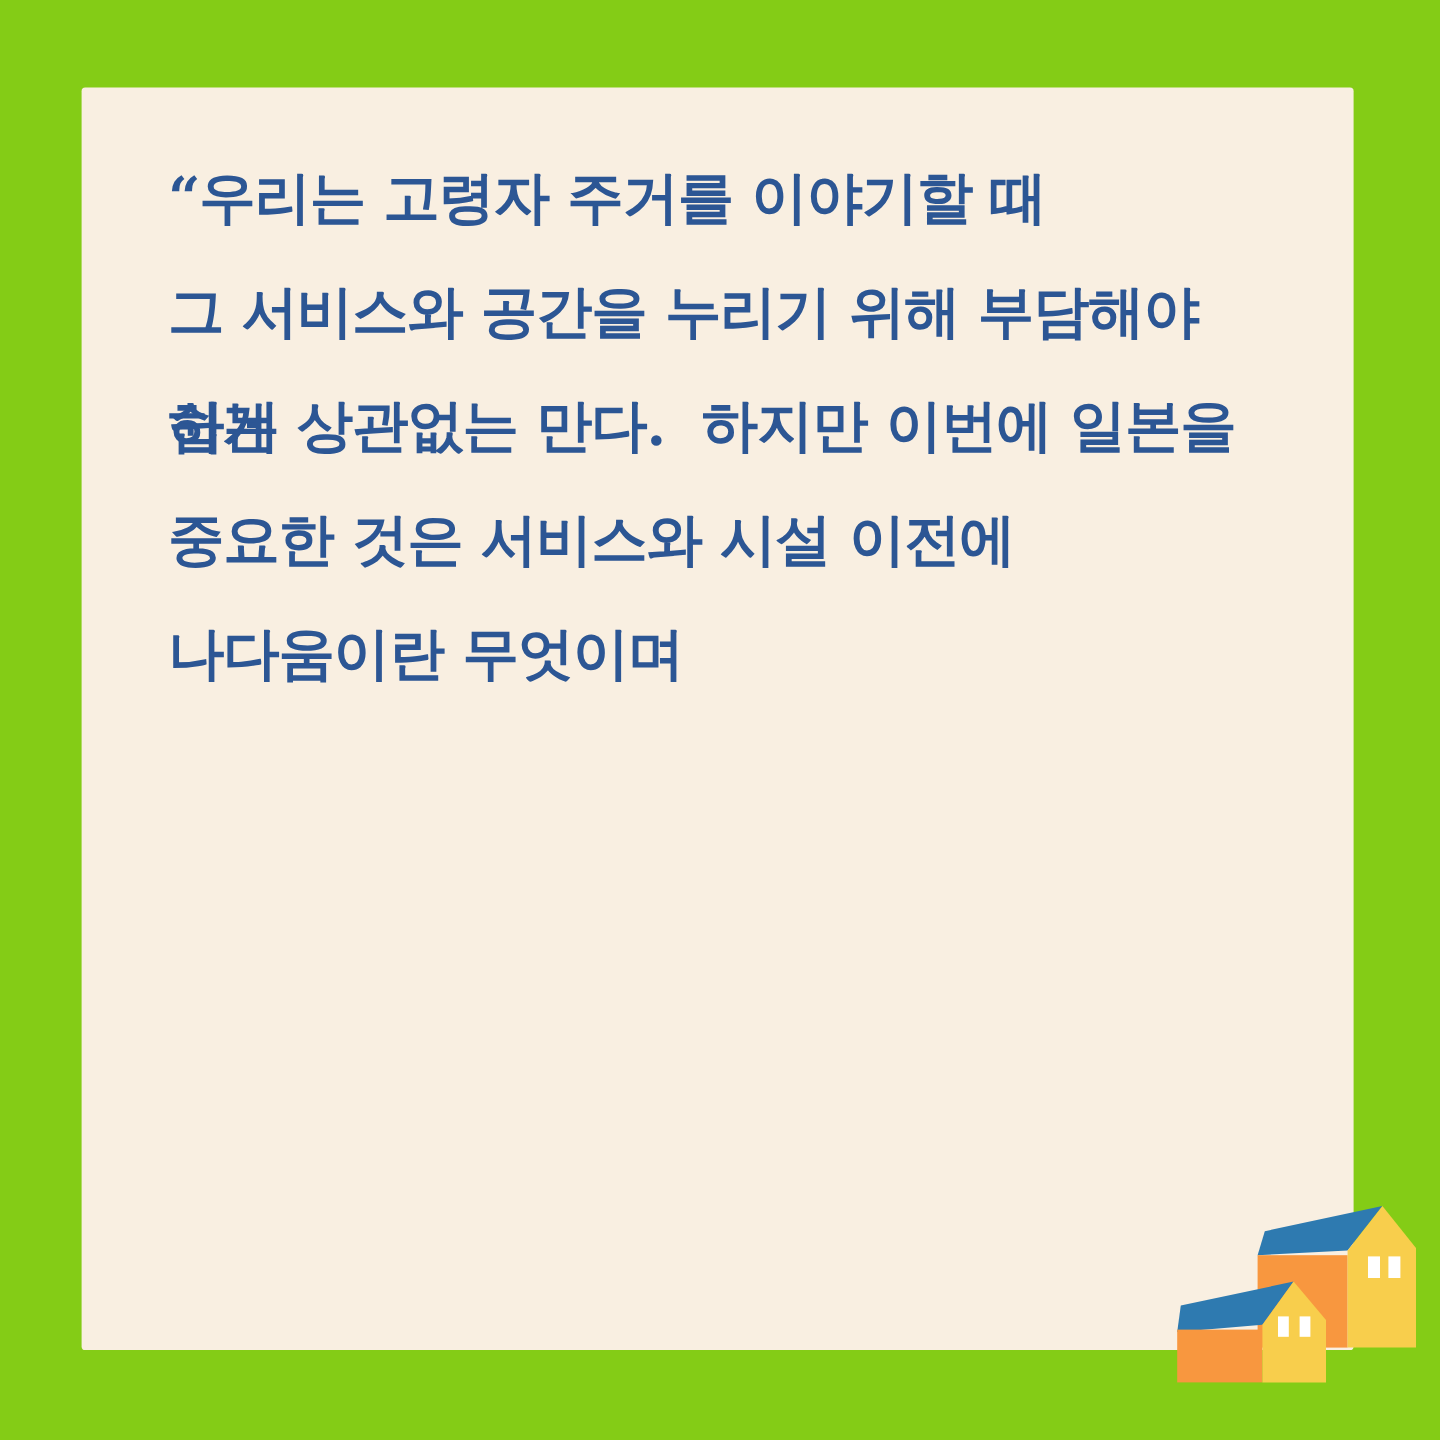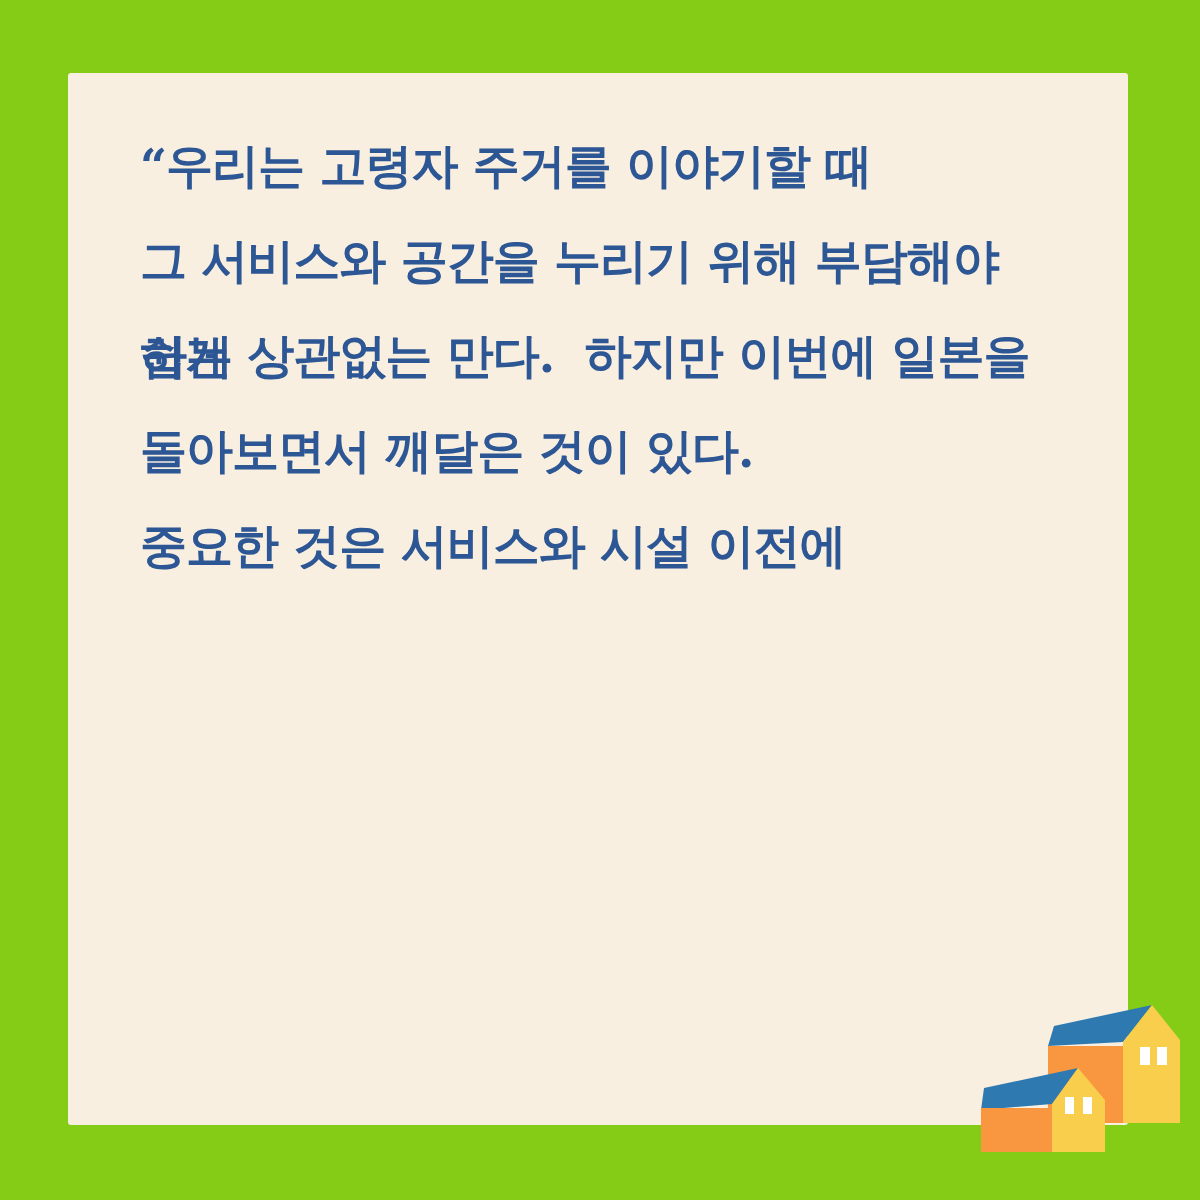--- a/index.html
+++ b/index.html
@@ -44,22 +44,22 @@
 <body>
 
 <div class="stage" style="background-color: #84cc16;">
 
   <div class="card" style="background-color: rgb(249, 239, 225);"></div>
 
   <div class="quote" style="color: rgb(44, 86, 148);">
     <div class="quote-line">“우리는 고령자 주거를 이야기할 때</div>
     <div class="quote-line">그 서비스와 공간을 누리기 위해 부담해야 하는</div>
     <div class="quote-line">쉽게 상관없는 만다.  하지만 이번에 일본을</div>
-    <div class="quote-line">돌아보면서 깨달은 것이 있다.</div>
     <div class="quote-line">중요한 것은 서비스와 시설 이전에</div>
+    <div class="quote-line">나다움이란 무엇이며</div>
   </div>
 
   <svg class="houses" viewBox="0 0 260 240" xmlns="http://www.w3.org/2000/svg">
 
     <g>
       <polygon points="212,45 114,66 108,86 183,82" fill="#2e7ab0"></polygon>
       <rect x="108" y="86" width="75" height="77" fill="#f8973f"></rect>
       <polygon points="183,163 183,82 212,45 240,80 240,163" fill="#f8ce4c"></polygon>
       <rect x="200" y="87" width="10" height="18" fill="#ffffff"></rect>
       <rect x="217" y="87" width="10" height="18" fill="#ffffff"></rect>

